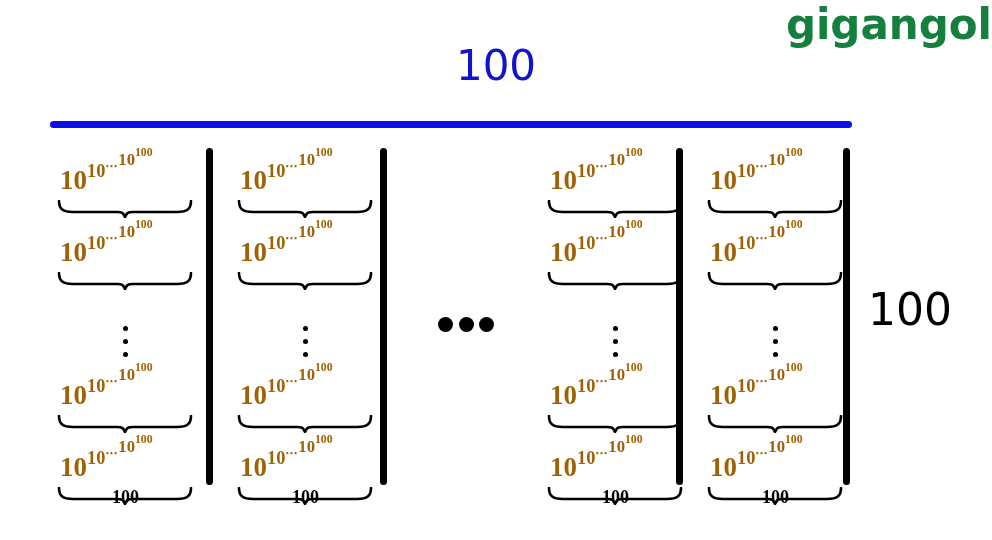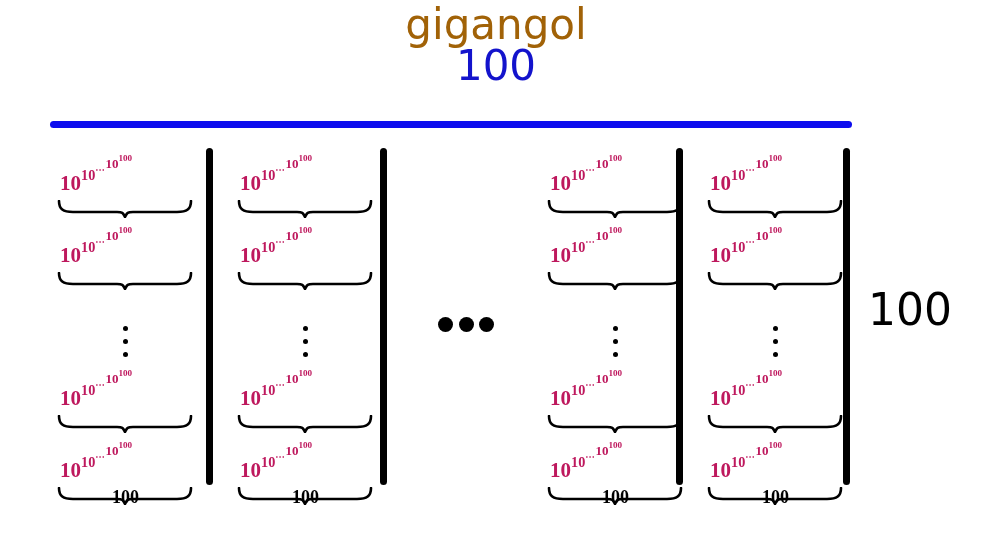--- a/index.html
+++ b/index.html
@@ -21,24 +21,25 @@
     position: absolute;
     left: 0;
     top: 4px;
     width: 992px;
     text-align: center;
     line-height: 1.02;
   }
   #title-word {
     font-family: "DejaVu Sans", sans-serif;
     font-size: 42px;
-    font-weight: 400;
-    color: #a16207;
+    font-weight: 700;
+    color: #15803d;
     letter-spacing: 0px;
     display: block;
+    text-align: right;
   }
   #title-count {
     font-family: "DejaVu Sans", sans-serif;
     font-size: 42px;
     font-weight: 400;
     color: #1313cc;
     display: block;
     margin-top: -2px;
   }
 
@@ -67,22 +68,22 @@
     left: 0;
     width: 141px;
     height: 72px;
   }
   .tower {
     position: absolute;
     left: 5px;
     bottom: 26px;
     font-family: "Liberation Serif", serif;
     font-weight: bold;
-    font-size: 21px;
-    color: #be185d;
+    font-size: 27px;
+    color: #a16207;
     white-space: nowrap;
     line-height: 1;
   }
   .tower .s1 {
     font-size: 0.68em;
     vertical-align: super;
     position: relative;
     top: -2px;
   }
   .tower .mid {

